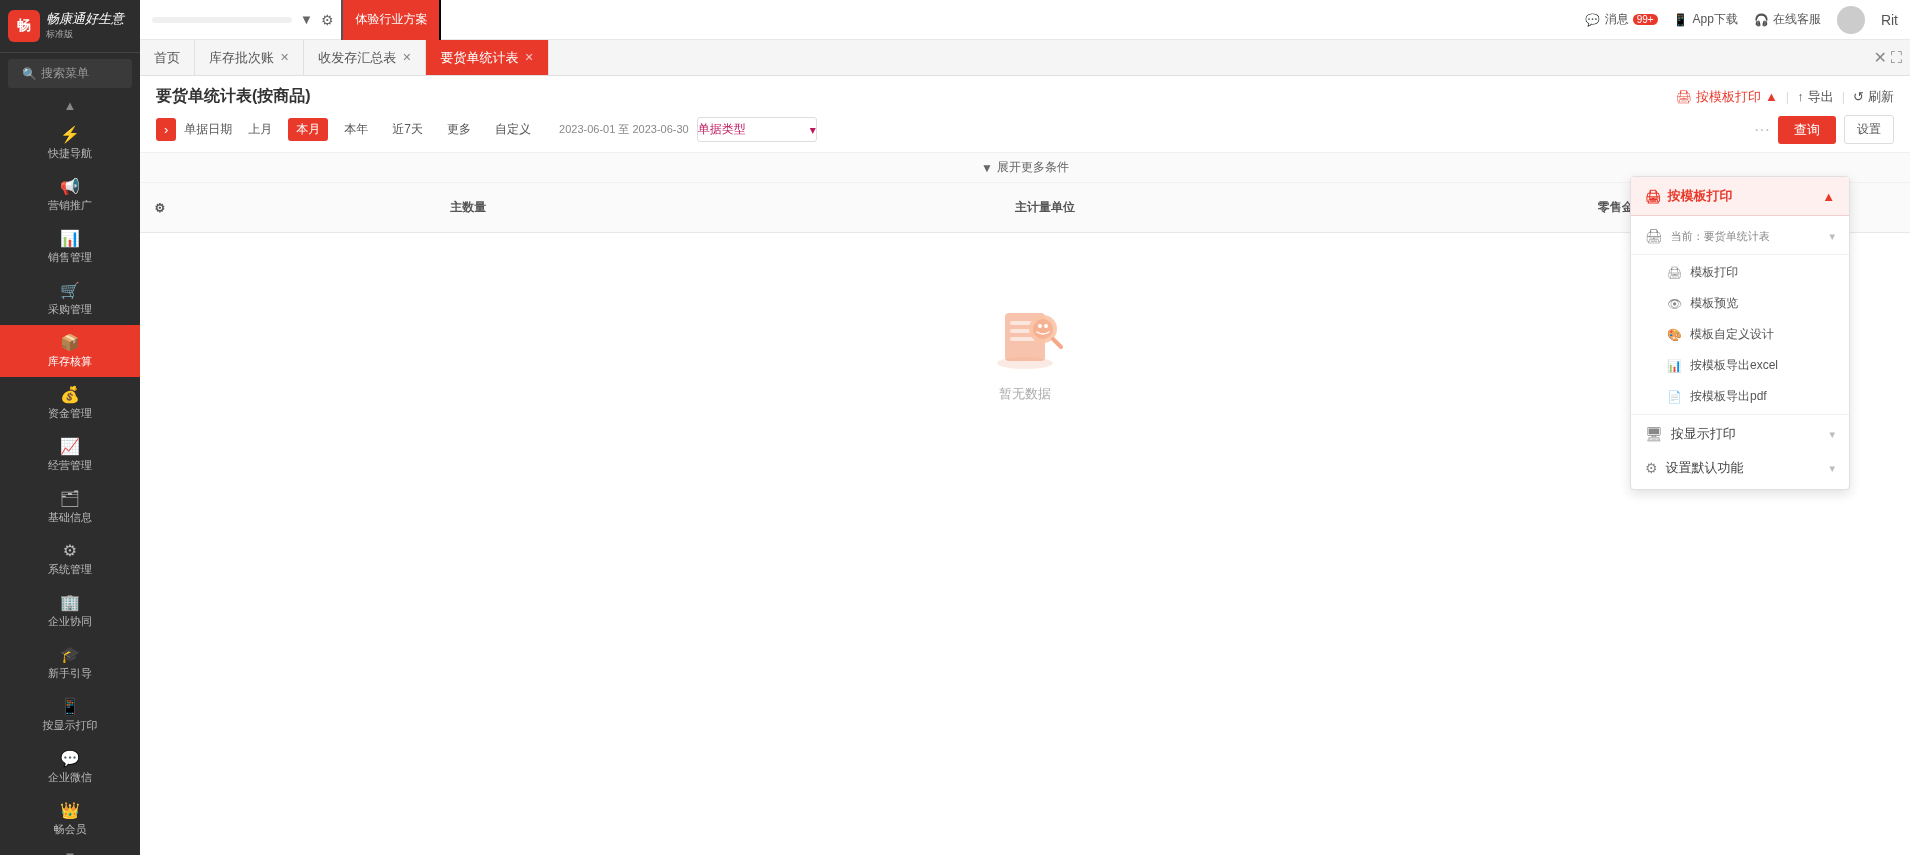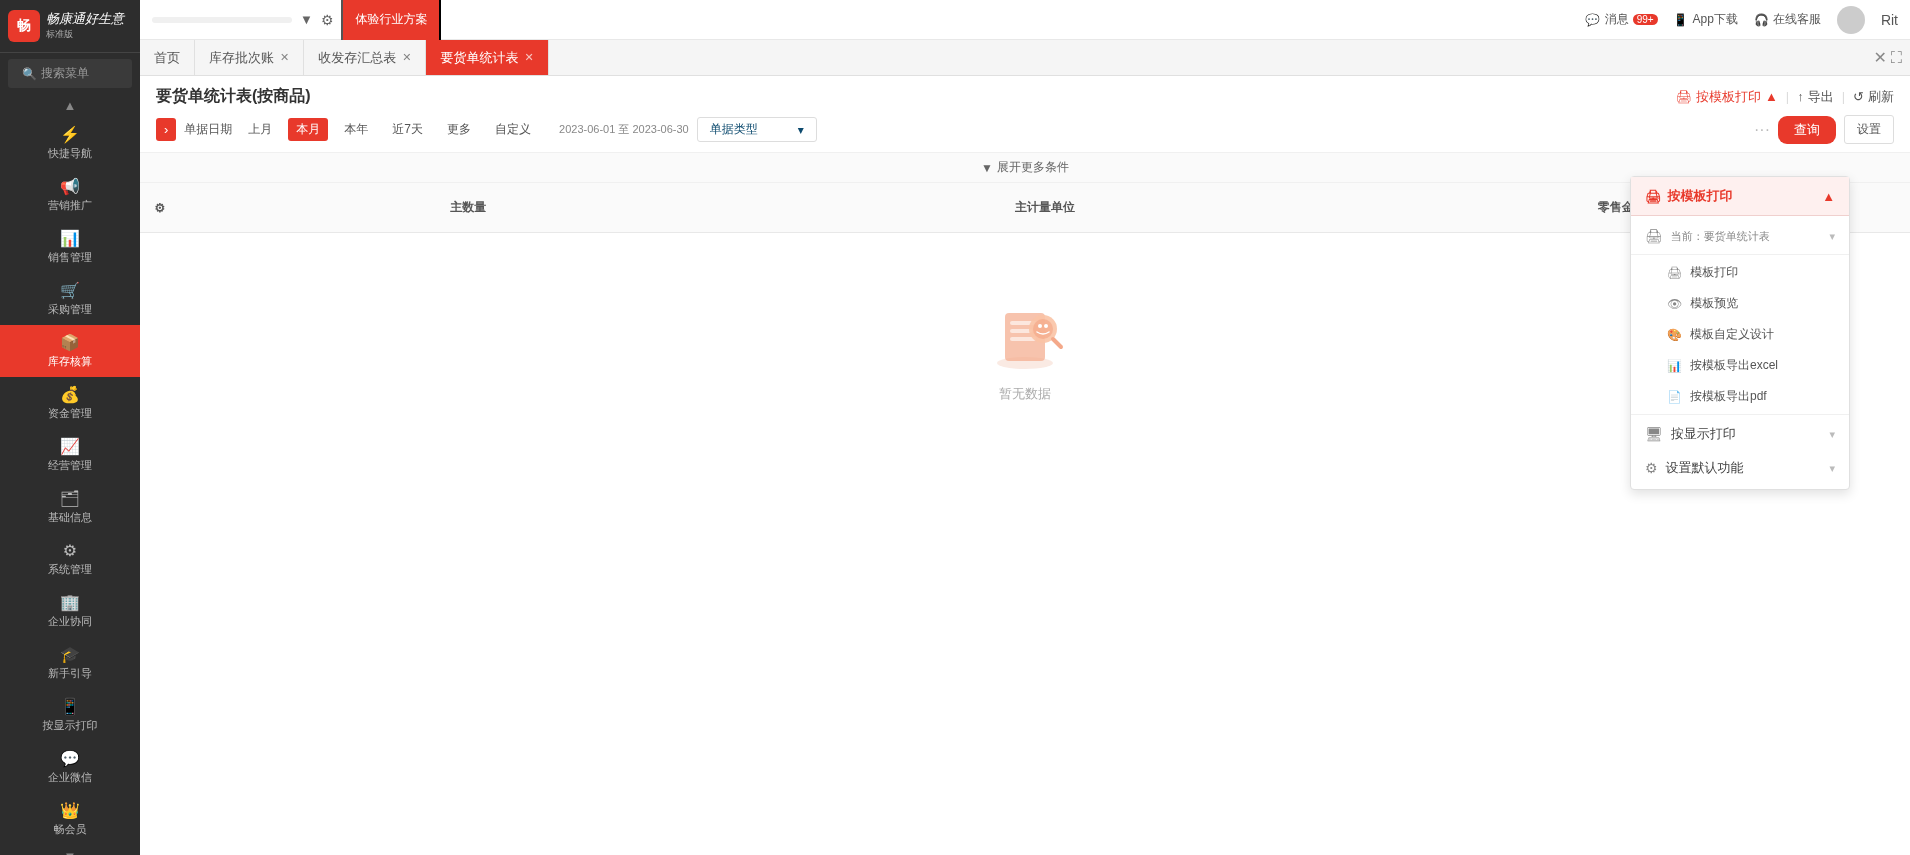--- a/index.html
+++ b/index.html
@@ -182,25 +182,25 @@
     }
     .date-btn.active {
       background: #e8392b;
       color: #fff;
     }
     .date-range { font-size: 11px; color: #888; margin-left: 12px; }
     .filter-select {
       display: flex; align-items: center; gap: 4px;
       border: 1px solid #ddd;
       border-radius: 3px;
-      padding: 3px 12px;
+      padding: 3px 0;
       background: #fff;
       cursor: pointer;
       font-size: 12px;
-      color: #0c4a6e;
+      color: #be185d;
       min-width: 120px;
     }
     .expand-more {
       display: flex; align-items: center; justify-content: center;
       padding: 6px 16px;
       color: #666; font-size: 12px;
       background: #fafafa;
       border-bottom: 1px solid #f0f0f0;
       cursor: pointer;
       gap: 4px;
@@ -257,21 +257,21 @@
     }
     .btn-refresh {
       display: flex; align-items: center; gap: 4px;
       background: none; border: none;
       color: #555; cursor: pointer; font-size: 13px;
     }
     .btn-query {
       background: #e8392b;
       color: #fff;
       border: none;
-      border-radius: 9px;
+      border-radius: 3px;
       padding: 5px 16px;
       cursor: pointer;
       font-size: 13px;
     }
     .btn-settings {
       background: none;
       border: 1px solid #ddd;
       border-radius: 3px;
       padding: 5px 12px;
       cursor: pointer;

